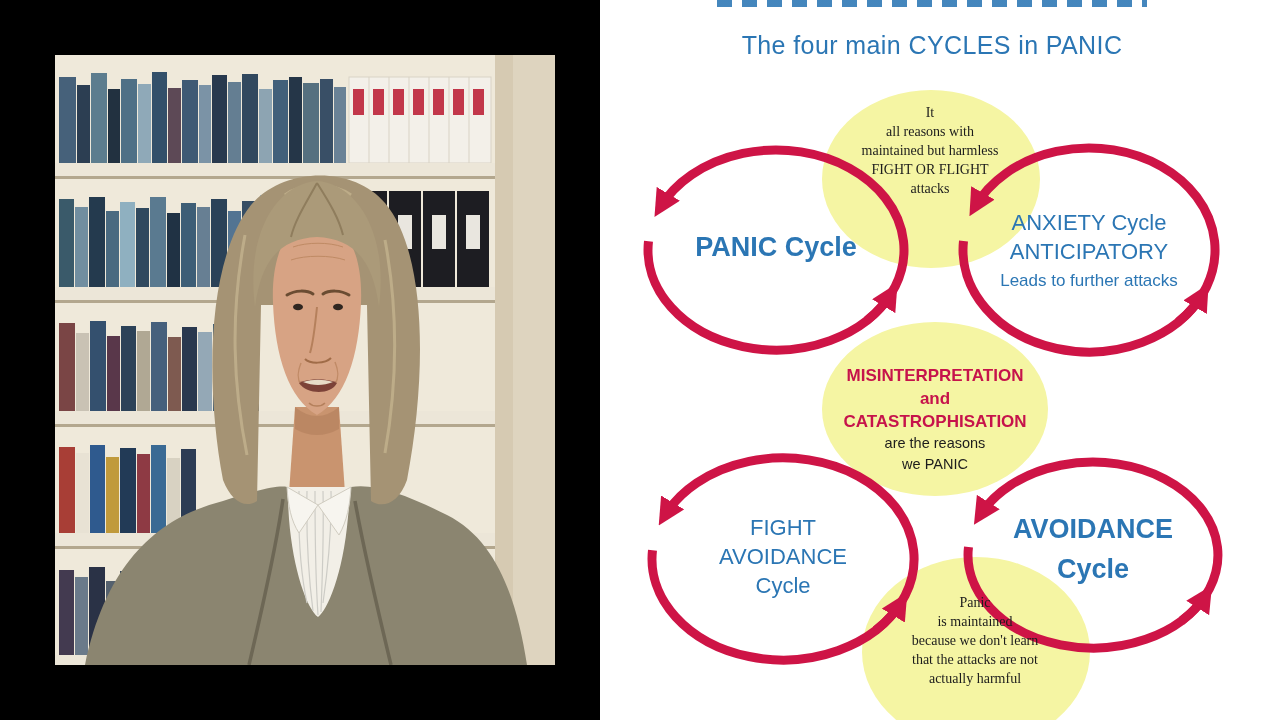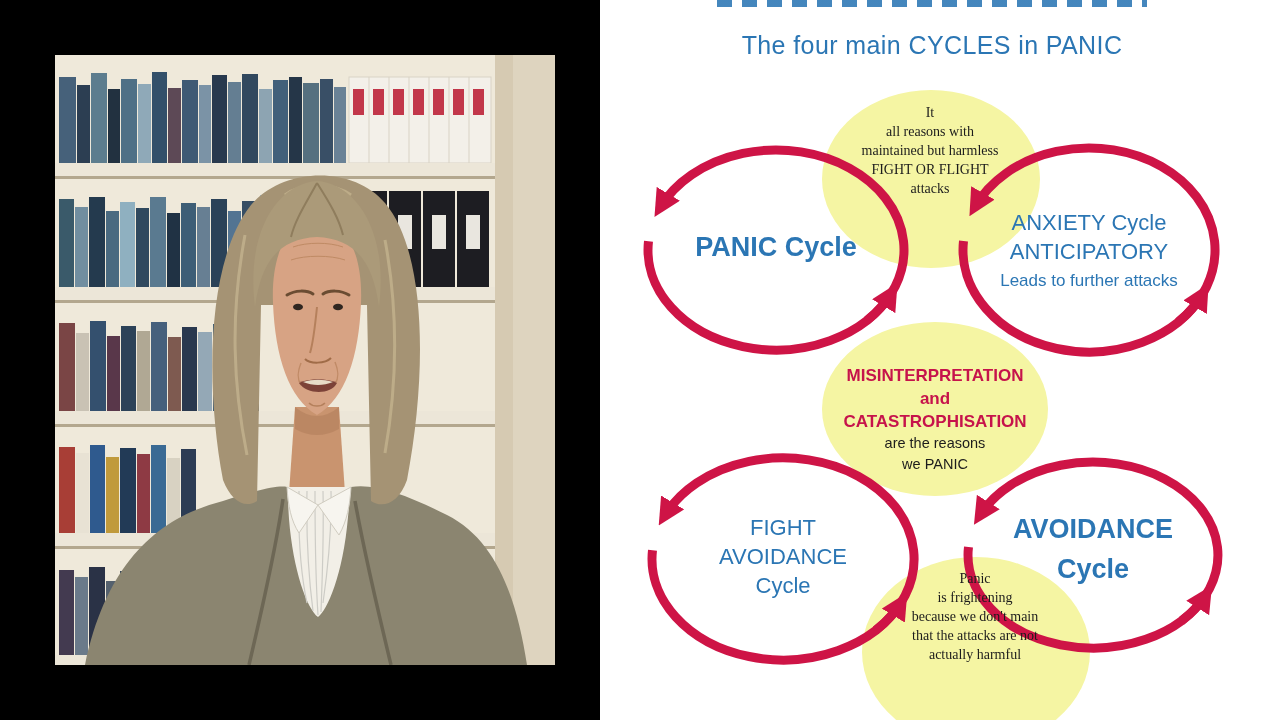--- a/index.html
+++ b/index.html
@@ -258,22 +258,22 @@
       <div class="cycle-med">FIGHT</div>
       <div class="cycle-med">AVOIDANCE</div>
       <div class="cycle-med">Cycle</div>
     </div>
 
     <div class="txt cycle-big" style="left:493px;top:549px">
       <div>AVOIDANCE</div>
       <div>Cycle</div>
     </div>
 
-    <div class="txt bubble-sm" style="left:375px;top:616px">
+    <div class="txt bubble-sm" style="left:375px;top:640px">
       <div>Panic</div>
-      <div>is frightening</div>
-      <div>because we don't main</div>
+      <div>is maintained</div>
+      <div>because we don't learn</div>
       <div>that the attacks are not</div>
       <div>actually harmful</div>
     </div>
 
   </div>
 </div>
 
 </body></html>

